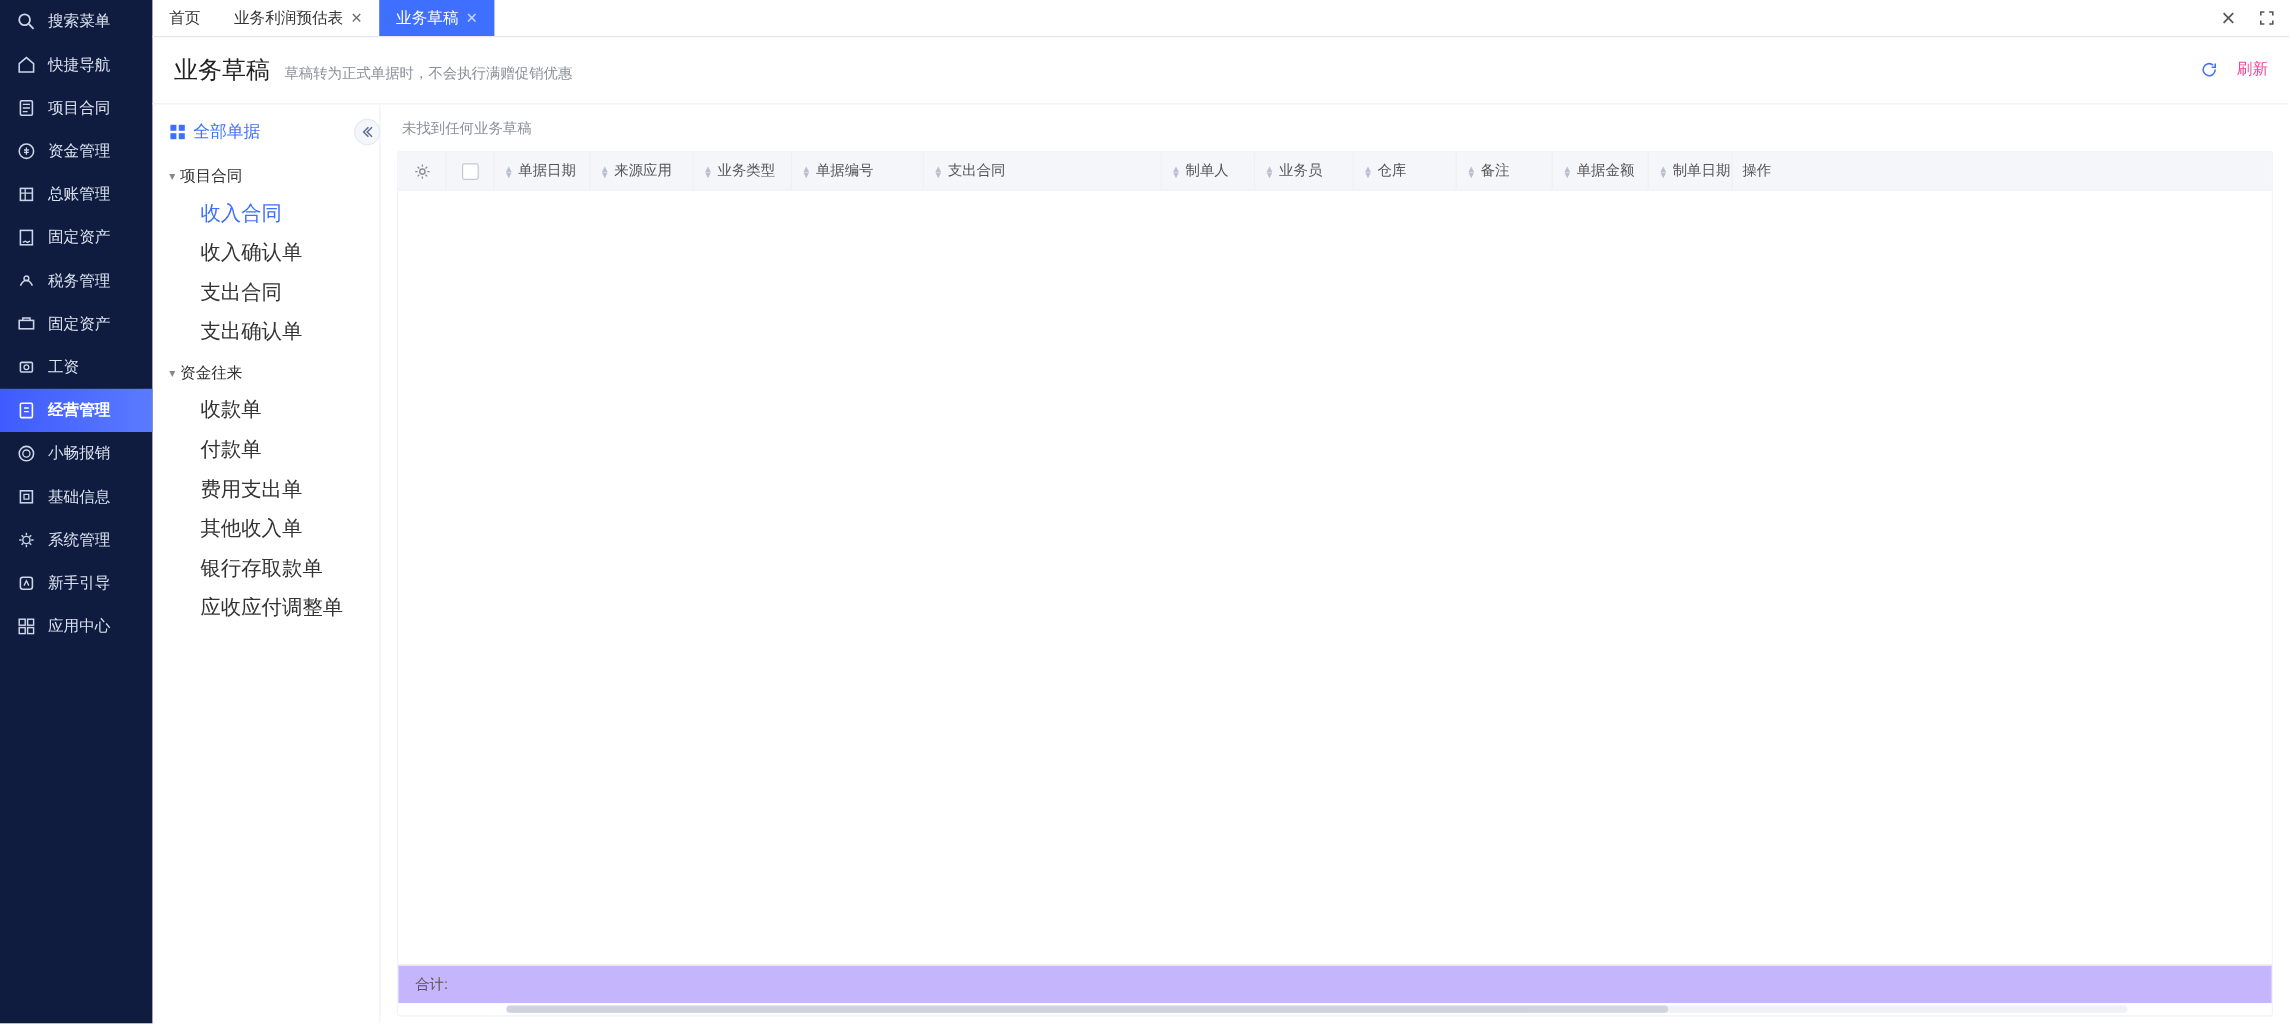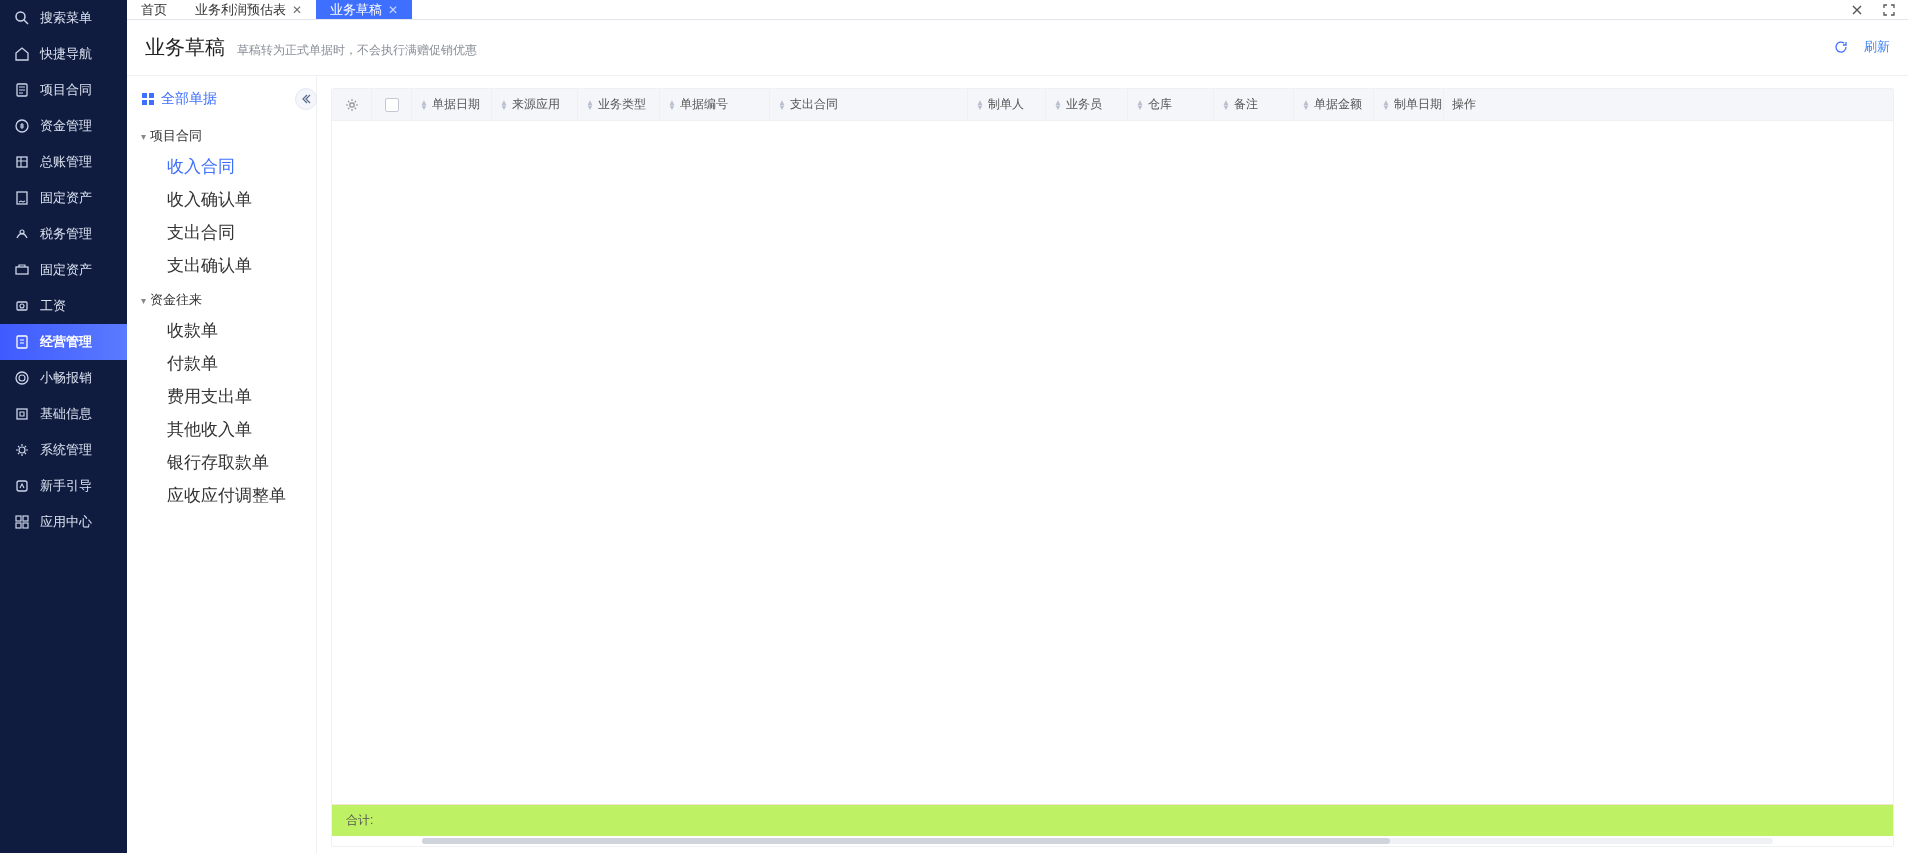--- a/index.html
+++ b/index.html
@@ -6,30 +6,30 @@
 html,body { width:100%; height:100%; background:#fff; font-size:13px; color:#333; overflow:hidden;}
 .app{display:flex;height:100vh;width:100vw;}
 
 .leftnav{width:127px;background:#0f1c3f;color:#dbe2f0;display:flex;flex-direction:column;flex-shrink:0;}
 .leftnav .item{display:flex;align-items:center;gap:10px;padding:0 14px;height:36px;cursor:pointer;}
 .leftnav .item.active{background:linear-gradient(90deg,#3f5bff,#5a7bff);color:#fff;font-weight:bold;}
 .leftnav .item .ic{width:16px;height:16px;flex-shrink:0;display:flex;align-items:center;justify-content:center;}
 .leftnav .item .lbl{font-size:13px;white-space:nowrap;}
 
 .main{flex:1;display:flex;flex-direction:column;min-width:0;}
-.tabsbar{height:20px;border-bottom:1px solid #e5e6eb;display:flex;align-items:stretch;position:relative;}
+.tabsbar{height:31px;border-bottom:1px solid #e5e6eb;display:flex;align-items:stretch;position:relative;}
 .tabsbar .tab{display:flex;align-items:center;padding:0 14px;font-size:13px;color:#333;cursor:pointer;gap:6px;}
 .tabsbar .tab.active{background:#3f6fff;color:#fff;}
 .tabsbar .tab .x{font-size:12px;opacity:.7;}
 .tabsbar .actions{margin-left:auto;display:flex;align-items:center;gap:14px;padding-right:10px;color:#555;}
 .tabsbar .actions .ibtn{width:18px;height:18px;display:flex;align-items:center;justify-content:center;cursor:pointer;}
 .pagehead{display:flex;align-items:baseline;gap:12px;padding:14px 18px;border-bottom:1px solid #eef0f4;}
 .pagehead .title{font-size:20px;font-weight:500;color:#222;}
 .pagehead .sub{font-size:12px;color:#8a8f99;}
-.pagehead .refresh{margin-left:auto;display:flex;align-items:center;gap:16px;color:#3b82f6;font-size:13px;cursor:pointer;}
+.pagehead .refresh{margin-left:auto;display:flex;align-items:center;gap:16px;color:#ec4899;font-size:13px;cursor:pointer;}
 .body{flex:1;display:flex;min-height:0;}
 
 .treepanel{width:190px;border-right:1px solid #eef0f4;position:relative;padding:10px 12px 10px 14px;flex-shrink:0;}
 .treepanel .collapsebtn{position:absolute;right:-1px;top:12px;width:22px;height:22px;background:#f4f6fb;border-radius:50%;display:flex;align-items:center;justify-content:center;color:#5b6b8d;cursor:pointer;font-size:12px;border:1px solid #e5e9f2;}
 .treepanel .roothdr{display:flex;align-items:center;gap:6px;color:#3f6fff;font-size:14px;padding:4px 0 10px 0;}
 .treepanel .roothdr .gic{color:#3f6fff;}
 .treepanel .group{margin-top:4px;}
 .treepanel .ghdr{display:flex;align-items:center;gap:4px;font-size:13px;color:#333;padding:5px 0;cursor:pointer;}
 .treepanel .ghdr .chev{font-size:10px;color:#888;transform:rotate(0deg);} 
 .treepanel .leaf{font-size:17px;color:#333;padding:5px 0 5px 26px;cursor:pointer;}
@@ -39,21 +39,21 @@
 .emptymsg{font-size:12px;color:#8a8f99;margin:0 0 10px 4px;}
 .tablewrap{flex:1;display:flex;flex-direction:column;min-height:0;border:1px solid #eef0f4;border-radius:2px;}
 .thead{display:flex;background:#f5f6fa;border-bottom:1px solid #eef0f4;height:32px;align-items:stretch;}
 .th{display:flex;align-items:center;padding:0 8px;font-size:12px;color:#555;border-right:1px solid #eef0f4;gap:4px;white-space:nowrap;}
 .th:last-child{border-right:none;}
 .th .sort{display:flex;flex-direction:column;line-height:5px;font-size:8px;color:#b8bfce;}
 .th.gear{justify-content:center;}
 .th.chkcol{justify-content:center;}
 .chk{width:14px;height:14px;border:1px solid #c4c8d2;border-radius:2px;background:#fff;}
 .tbody{flex:1;background:#fff;}
-.tfoot{height:32px;background:#bef264;display:flex;align-items:center;padding:0 14px;font-size:12px;color:#555;border-top:1px solid #f2e6cf;}
+.tfoot{height:32px;background:#c4b5fd;display:flex;align-items:center;padding:0 14px;font-size:12px;color:#555;border-top:1px solid #f2e6cf;}
 .hscroll{height:10px;background:#fff;position:relative;}
 .hscroll .track{position:absolute;left:90px;right:120px;top:2px;height:6px;background:#f0f1f5;border-radius:3px;}
 .hscroll .thumb{position:absolute;left:90px;width:62%;top:2px;height:6px;background:#cfd3dc;border-radius:3px;}
 svg{display:block;}
 </style>
 </head>
 <body>
 
 <div class="app">
   <nav class="leftnav" id="leftnav">
@@ -269,20 +269,21 @@
               <div class="leaf">收款单</div>
               <div class="leaf">付款单</div>
               <div class="leaf">费用支出单</div>
               <div class="leaf">其他收入单</div>
               <div class="leaf">银行存取款单</div>
               <div class="leaf">应收应付调整单</div>
             </div>
           </div>
       </aside>
       <div class="content">
+        <div class="emptymsg">未找到任何业务草稿</div>
         <div class="tablewrap">
           <div class="thead" id="thead">
               <div class="th gear" style="width: 40px; flex: 0 0 40px;">
                 <span>
                   <svg width="14" height="14" viewBox="0 0 14 14">
                     <circle cx="7" cy="7" r="2.2" stroke="#8a8f99" stroke-width="1.2" fill="none"></circle>
                     <path d="M7 1v2M7 11v2M1 7h2M11 7h2M3 3l1.4 1.4M9.6 9.6L11 11M11 3l-1.4 1.4M4.4 9.6L3 11" stroke="#8a8f99" stroke-width="1.1"></path>
                   </svg>
                 </span>
               </div>

